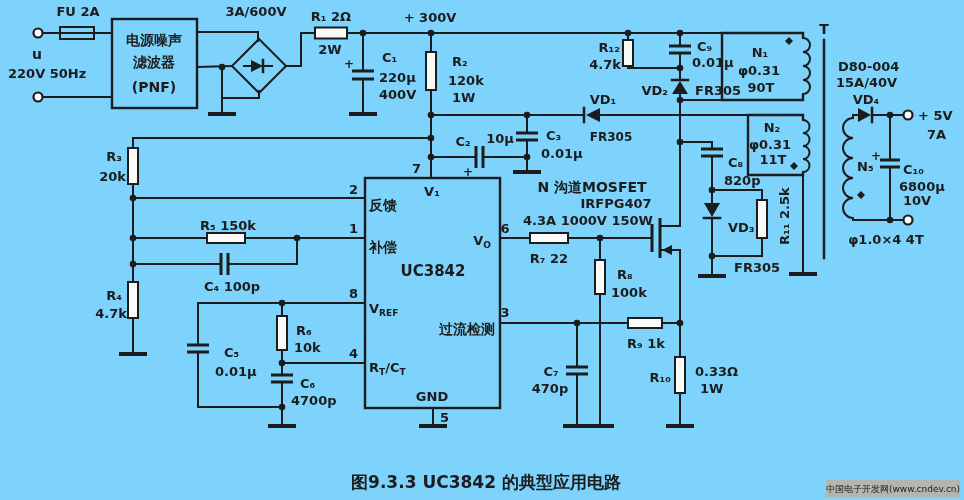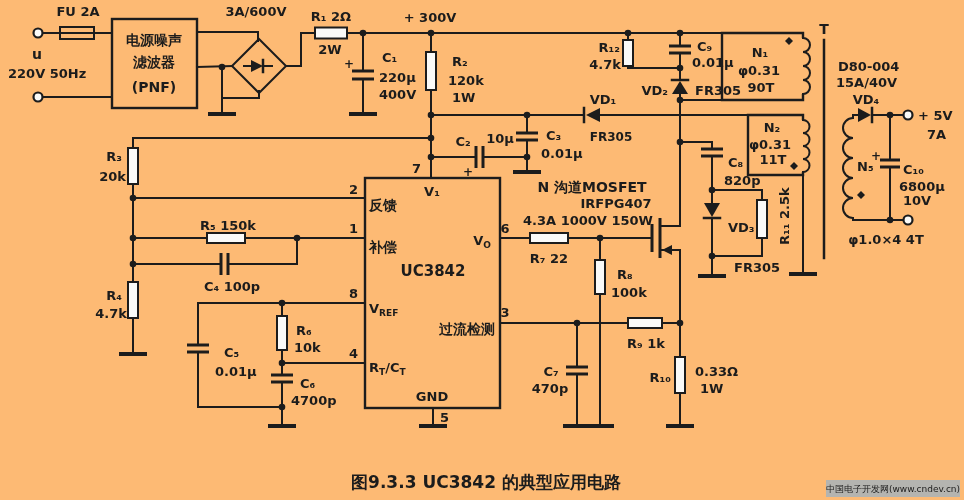--- a/index.html
+++ b/index.html
@@ -1,16 +1,16 @@
 <!DOCTYPE html>
 <html><head>
 <meta charset="utf-8">
 <style>
   html,body{margin:0;padding:0;background:#e8e8e6;}
-  #page{position:relative;width:964px;height:500px;background:#fdba74;overflow:hidden;
+  #page{position:relative;width:964px;height:500px;background:#7dd3fc;overflow:hidden;
         font-family:"DejaVu Sans","Liberation Sans",sans-serif;}
   svg{display:block}
   text{font-family:"DejaVu Sans","Liberation Sans",sans-serif;font-weight:bold;
        fill:#1c1c1c;font-size:13px;}
   .s9{font-size:9px;font-weight:normal;fill:#ececе8;}.s12{font-size:12px}.s14{font-size:14px}.s15{font-size:15px}
   .s17{font-size:17px}
   .w{stroke:#1c1c1c;stroke-width:2;fill:none;stroke-linecap:square;}
   .w25{stroke:#1c1c1c;stroke-width:2.5;fill:none;stroke-linecap:square;}
   .pl{stroke:#1c1c1c;stroke-width:3;fill:none;stroke-linecap:butt;}
   .gb{stroke:#1c1c1c;stroke-width:4;fill:none;stroke-linecap:butt;}

